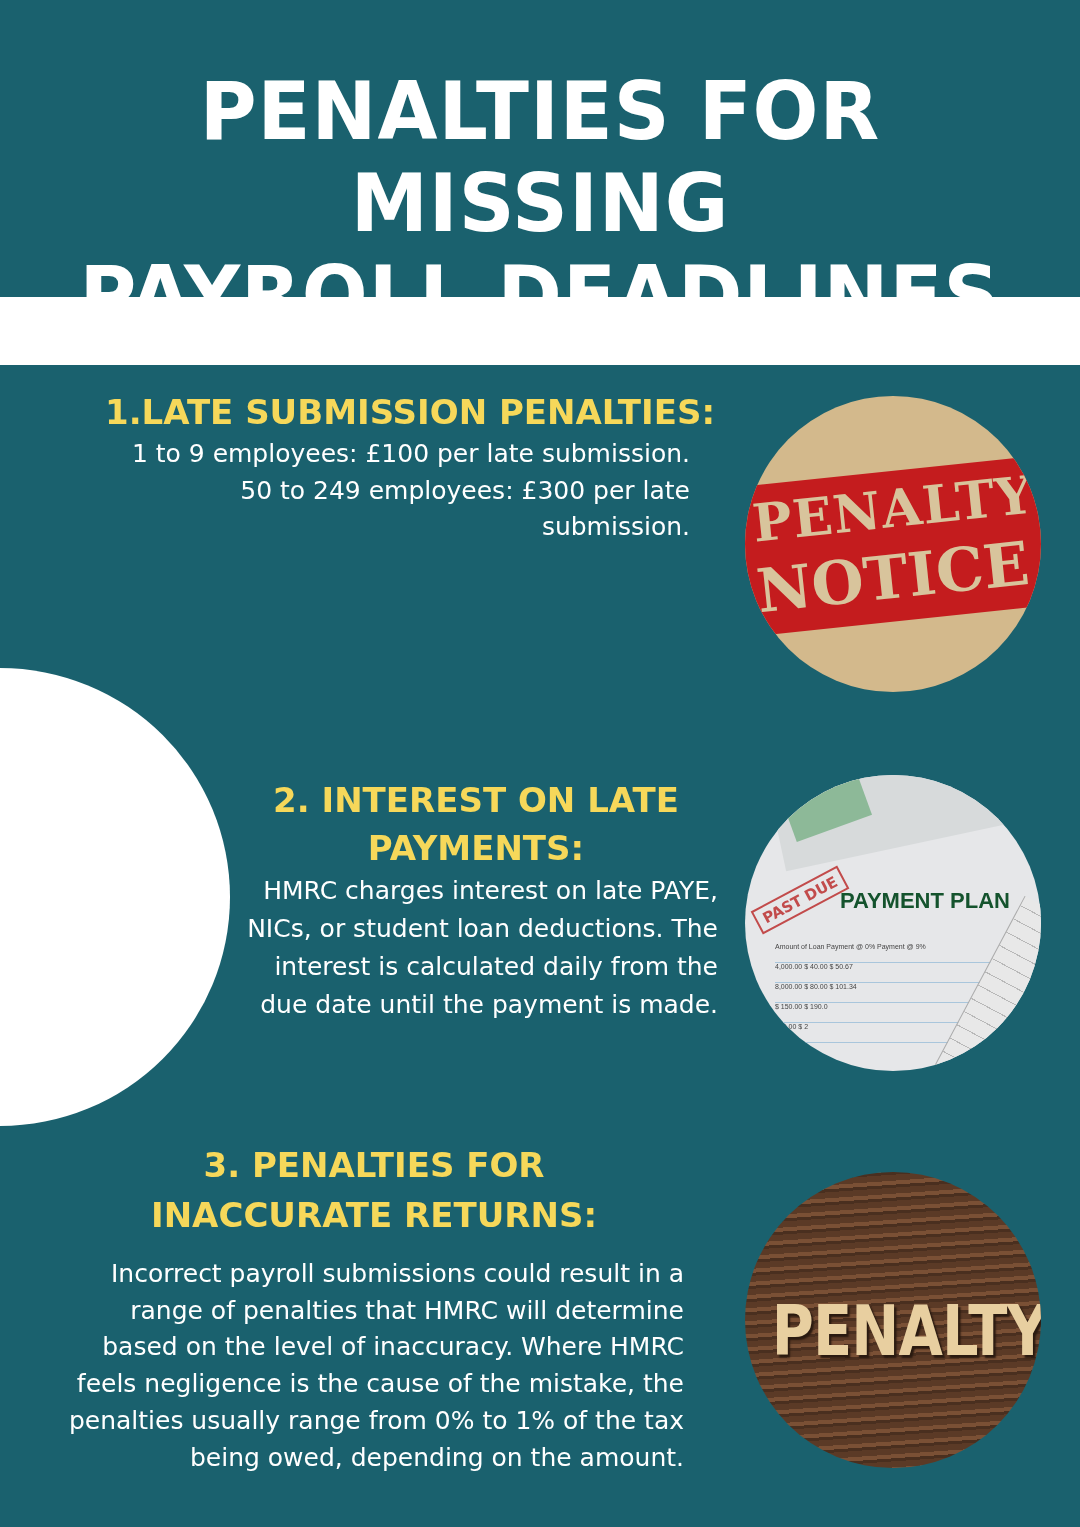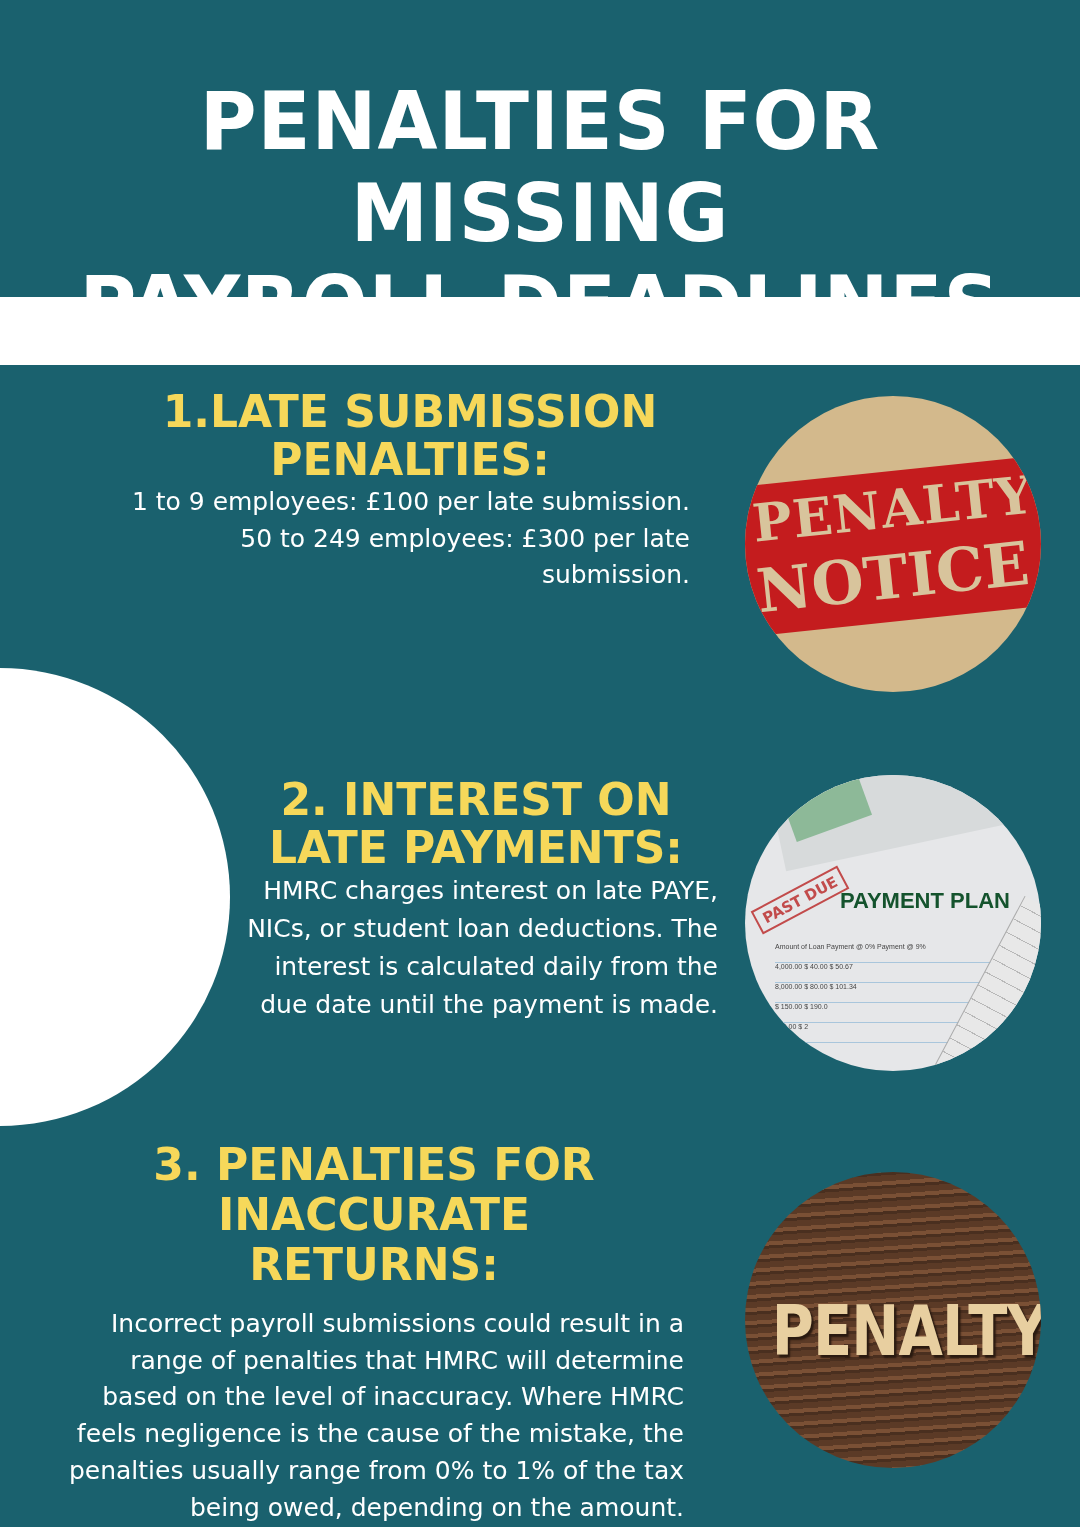--- a/index.html
+++ b/index.html
@@ -2,21 +2,21 @@
 <html><head>
 <meta charset="utf-8">
 <style>
   html, body { margin:0; padding:0; }
   body {
     width:1080px; height:1527px; position:relative; overflow:hidden;
     background:#1a616e;
     font-family:"Liberation Sans", "DejaVu Sans", sans-serif;
   }
   .header {
-    position:absolute; left:0; top:14px; width:1080px; height:297px;
+    position:absolute; left:0; top:4px; width:1080px; height:297px;
     background:#1a616e; text-align:center;
   }
   .title {
     position:absolute; left:0; top:62px; width:1080px;
     color:#ffffff; font-weight:bold; font-size:80px; line-height:92px;
     letter-spacing:1px;
     font-family:"DejaVu Sans", sans-serif;
     transform:scaleX(0.97);
   }
   .white-band {
@@ -27,21 +27,21 @@
     position:absolute; left:0; top:365px; width:1080px; height:1162px;
     background:#1a616e;
   }
   .half-circle {
     position:absolute; left:-230px; top:668px; width:460px; height:458px;
     border-radius:50%; background:#ffffff;
   }
   .section { position:absolute; text-align:center; }
   .sec-heading {
     color:#f6d85a; font-weight:bold; font-family:"DejaVu Sans", sans-serif;
-    font-size:44px; line-height:48px;
+    font-size:34px; line-height:48px;
   }
   .sec-body {
     color:#ffffff; font-family:"DejaVu Sans", sans-serif;
     font-size:25px; line-height:36.7px; font-weight:normal;text-align:right;
   }
   .s1 { left:80px; top:388px; width:660px; }
   .s1 .sec-body { width:560px; margin:0 auto; }
   .s2 { left:234px; top:776px; width:484px; }
   .s2 .sec-heading { width:420px; margin:0 auto; line-height:48px; }
   .s2 .sec-body { line-height:38px; }

